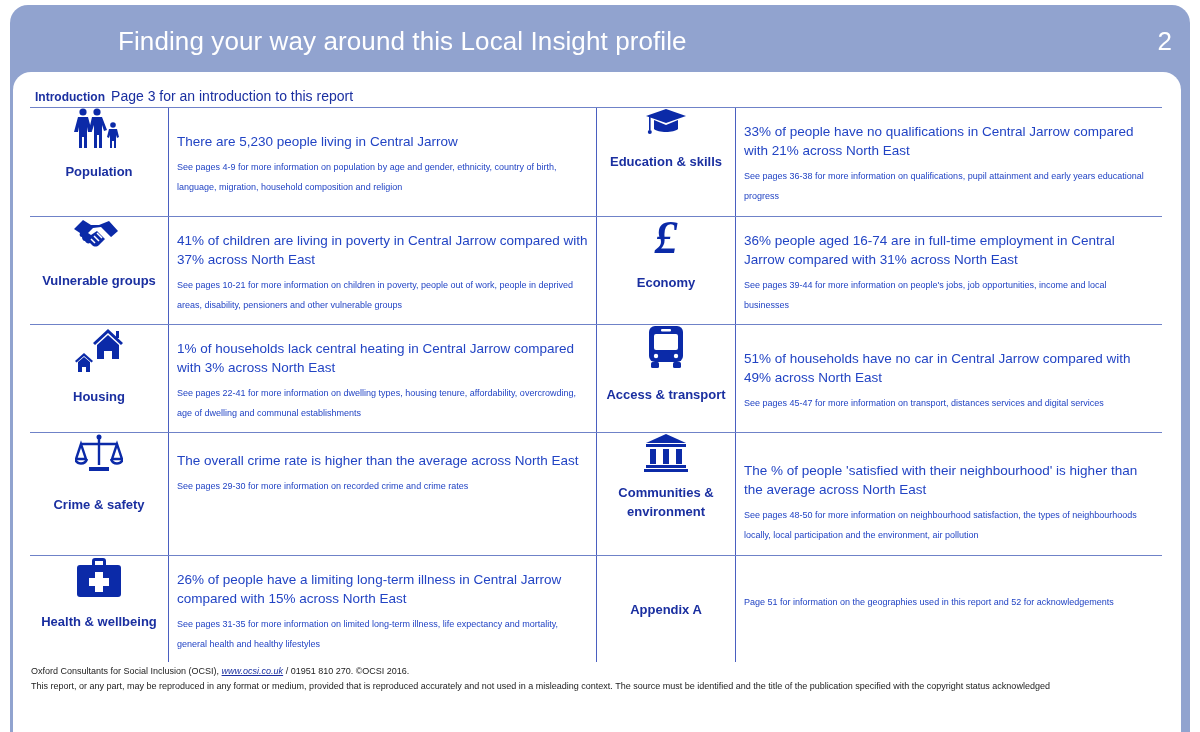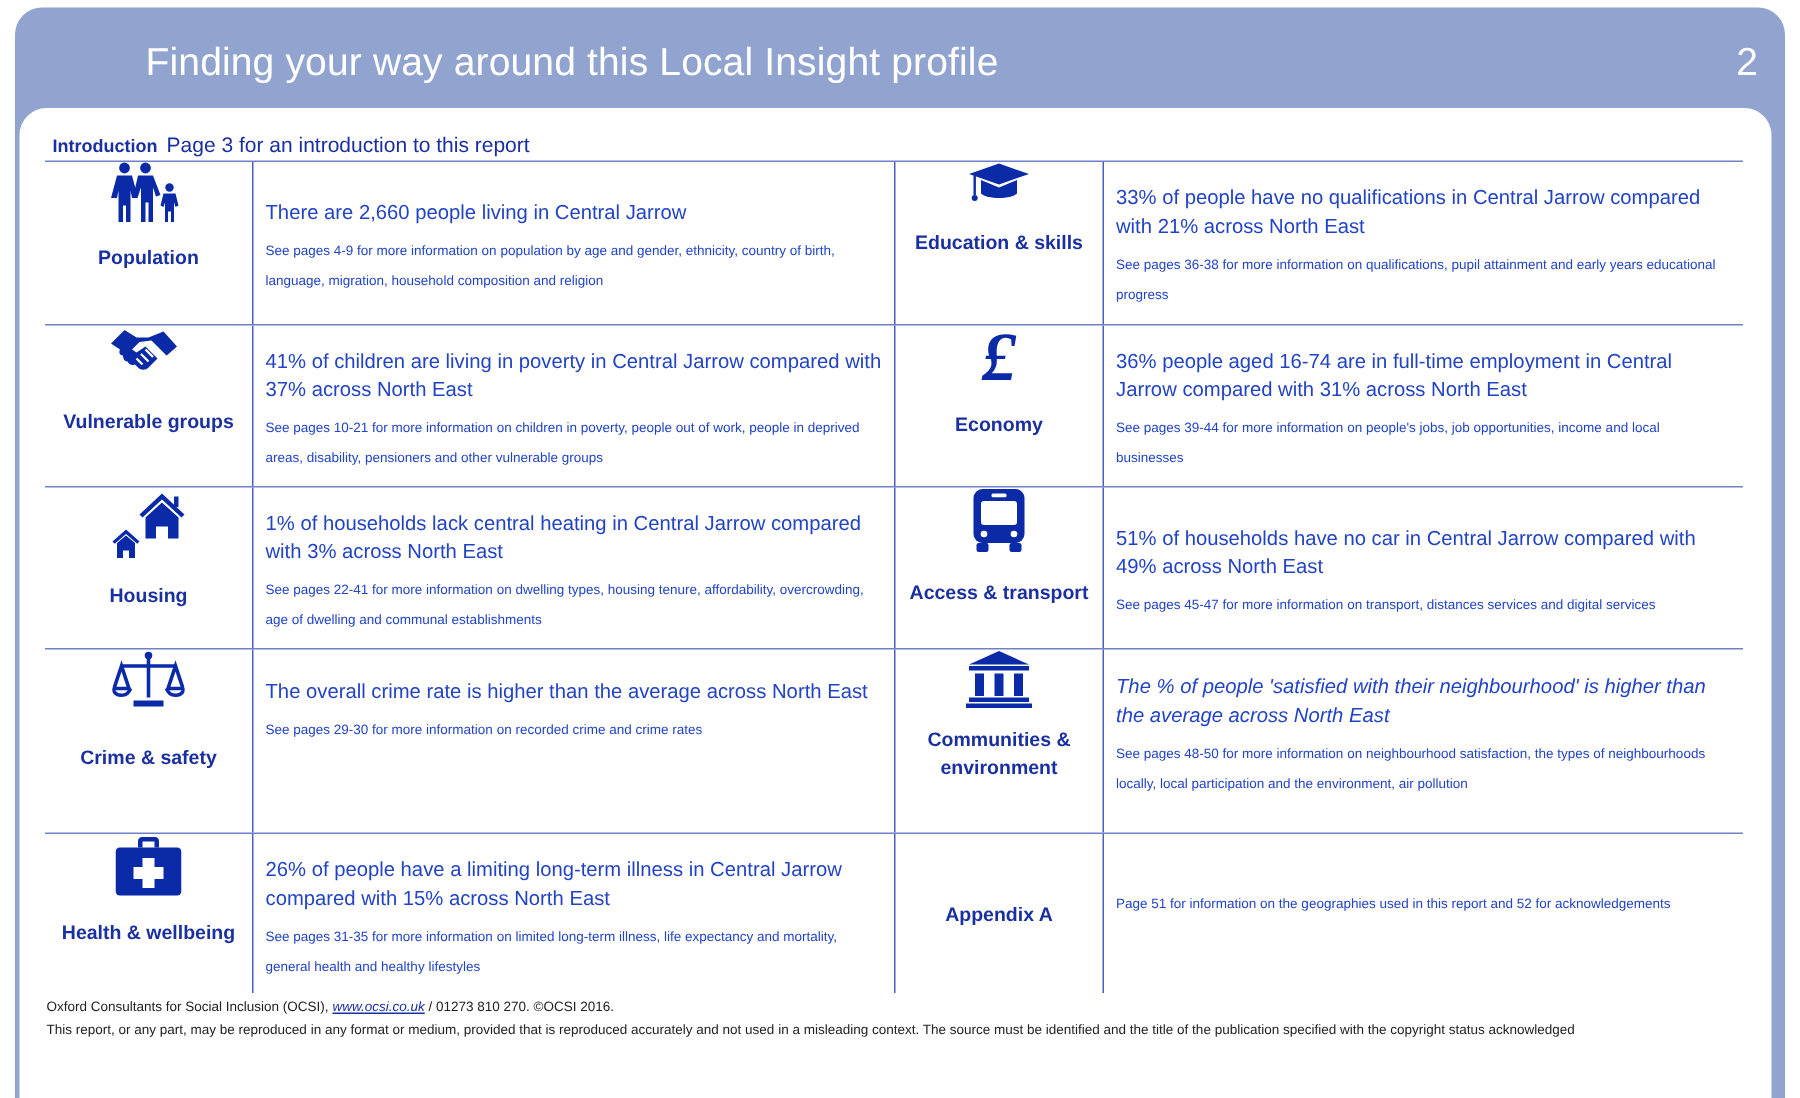--- a/index.html
+++ b/index.html
@@ -7,21 +7,21 @@
   body { font-family: "Liberation Sans", sans-serif; position: relative; }
 
   .frame {
     position: absolute; left: 10px; top: 5px; width: 1180px; height: 760px;
     background: #91a3cf; border-radius: 18px 18px 0 0;
   }
   .title-bar {
     position: absolute; left: 0; top: 0; width: 100%; height: 70px;
   }
   .title {
-    position: absolute; left: 87px; top: 21px; color: #ffffff;
+    position: absolute; left: 108px; top: 21px; color: #ffffff;
     font-size: 26px; font-weight: normal; letter-spacing: 0.1px;
   }
   .page-num {
     position: absolute; right: 18px; top: 21px; color: #ffffff; font-size: 26px;
   }
   .panel {
     position: absolute; left: 3px; top: 67px; width: 1168px; height: 700px;
     background: #ffffff; border-radius: 18px 18px 0 0;
   }
 
@@ -82,21 +82,21 @@
               <path d="M5 9h10l4 15h-4l-1 -5v21h-3v-11h-2v11h-3v-21l-1 5h-4z"></path>
             <circle cx="24" cy="4" r="3.6"></circle>
               <path d="M19 9h10l5 13 -3 1 -2-6v23h-3v-13h-2v13h-3v-23l-2 6-3-1z"></path>
             <circle cx="40" cy="17" r="2.8"></circle>
               <path d="M36 21h8l2 8-2 1-1-3v13h-2v-7h-2v7h-2v-13l-1 3-2-1z"></path>
           </svg>
         </div>
         <div class="cat-label">Population</div>
       </div>
       <div class="cell-text">
-        <div class="headline" style="margin-top:12px;">There are 2,660 people living in Central Jarrow</div>
+        <div class="headline" style="margin-top:12px;">There are 5,230 people living in Central Jarrow</div>
         <div class="detail">See pages 4-9 for more information on population by age and gender, ethnicity, country of birth, language, migration, household composition and religion</div>
       </div>
     </div>
     <div class="right-half">
       <div class="cell-cat">
         <div class="icon">
           <svg width="44" height="30" viewBox="0 0 44 30" fill="#0b2aa8">
             <path d="M2 8 22 1 42 8 22 15z"></path>
               <path d="M10 12v9c4 4 20 4 24 0v-9l-12 5z"></path>
             <rect x="5" y="9" width="1.6" height="13"></rect>
@@ -210,21 +210,21 @@
             <rect x="6" y="16" width="6" height="15"></rect>
               <rect x="19" y="16" width="6" height="15"></rect>
               <rect x="32" y="16" width="6" height="15"></rect>
             <rect x="2" y="32" width="40" height="3"></rect>
               <rect x="0" y="36" width="44" height="3"></rect>
           </svg>
         </div>
         <div class="cat-label">Communities &amp; environment</div>
       </div>
       <div class="cell-text">
-        <div class="headline" style="margin-top:3px;font-style:italic;">The % of people 'satisfied with their neighbourhood' is higher than the average across North East</div>
+        <div class="headline" style="margin-top:16px;">The % of people 'satisfied with their neighbourhood' is higher than the average across North East</div>
         <div class="detail">See pages 48-50 for more information on neighbourhood satisfaction, the types of neighbourhoods locally, local participation and the environment, air pollution</div>
       </div>
     </div>
   </div>
 
   <div class="row" style="height:107px;">
     <div class="left" style="display:flex;">
       <div class="cell-cat">
         <div class="icon">
           <svg width="44" height="42" viewBox="0 0 44 42" fill="#0b2aa8">
@@ -248,16 +248,16 @@
         <div class="detail">Page 51 for information on the geographies used in this report and 52 for acknowledgements</div>
       </div>
     </div>
   </div>
 </div>
 
 <div class="footer">
   <div>
     <span>Oxford Consultants for Social Inclusion (OCSI),</span>
     <a>www.ocsi.co.uk</a>
-    <span>/ 01273 810 270. ©OCSI 2016.</span>
+    <span>/ 01951 810 270. ©OCSI 2016.</span>
   </div>
   <div>This report, or any part, may be reproduced in any format or medium, provided that is reproduced accurately and not used in a misleading context. The source must be identified and the title of the publication specified with the copyright status acknowledged</div>
 </div>
 
 </body></html>

